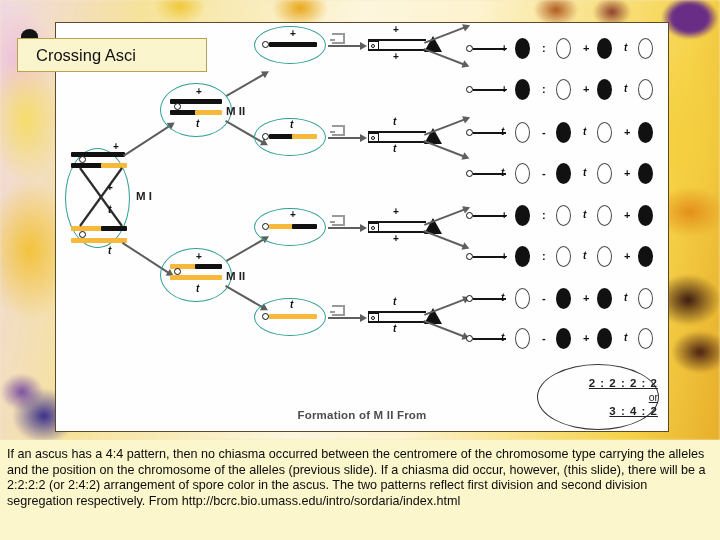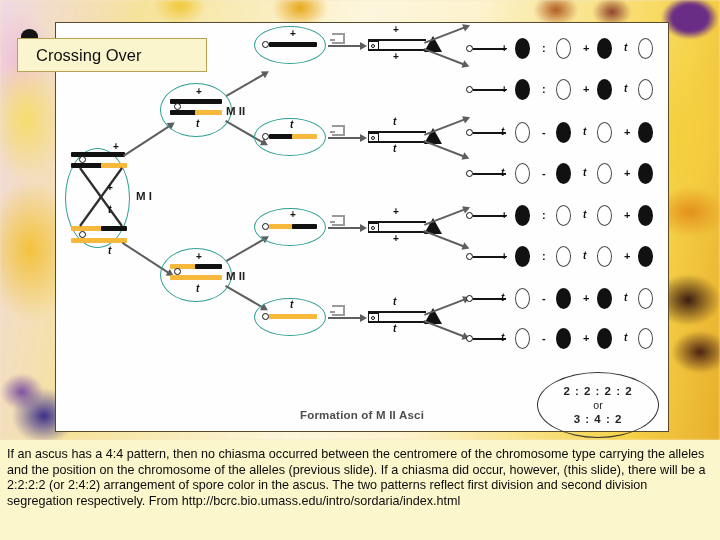--- a/index.html
+++ b/index.html
@@ -95,34 +95,34 @@
   .dbl .bdot{position:absolute;left:2.5px;top:6.5px;width:4px;height:4px;border:1.4px solid #151515;border-radius:50%;box-sizing:border-box;}
 
   .tri{position:absolute;width:0;height:0;border-left:9px solid transparent;border-right:9px solid transparent;border-bottom:16px solid #111;}
 
   .sp-f{position:absolute;width:15px;height:21px;background:#111;border-radius:50%;}
   .sp-o{position:absolute;width:15px;height:21px;border:1.6px solid #4a4a4a;border-radius:50%;box-sizing:border-box;background:#fff;}
   .sep{position:absolute;font-size:11px;font-weight:bold;color:#111;}
   .sep-i{position:absolute;font-size:10px;font-style:italic;font-weight:bold;color:#111;}
 
   #ratio-ell{
-    position:absolute;left:537px;top:372px;width:122px;height:66px;
+    position:absolute;left:537px;top:364px;width:122px;height:66px;
     border:1.5px solid #333;border-radius:50%;box-sizing:border-box;
-    display:flex;flex-direction:column;align-items:center;justify-content:center;
-    font-size:11.5px;color:#222;line-height:14px;letter-spacing:1px;font-weight:bold;
+    display:flex;flex-direction:column;align-items:flex-end;justify-content:center;
+    font-size:11.5px;color:#222;line-height:14px;letter-spacing:1px;font-weight:bold;text-decoration:underline;
   }
   #ratio-ell .or{font-size:10.5px;font-weight:normal;letter-spacing:0;}
 </style>
 </head>
 <body>
 
 <div id="bg"></div>
 
 <div id="panel">
-  <div id="panel-caption">Formation of M II Asci</div>
+  <div id="panel-caption">Formation of M II From</div>
 </div>
 
 <div id="blob"></div>
 
 <div id="diagram-layer" class="dg" style="left:0;top:0;width:720px;height:440px;">
 
   <div class="ellipse" style="left:65px;top:148px;width:65px;height:100px;"></div>
   <div class="bar-blk" style="left:71px;top:152px;width:54px;"></div>
   <div class="bar-blk" style="left:71px;top:163px;width:31px;"></div>
   <div class="bar-org" style="left:101px;top:163px;width:26px;"></div>
@@ -397,18 +397,18 @@
     </div>
 
   <div id="ratio-ell">
     <span>2 : 2 : 2 : 2</span>
     <span class="or">or</span>
     <span>3 : 4 : 2</span>
   </div>
 </div>
 
 <div id="title-plate">
-  <span>Crossing Over</span>
+  <span>Crossing Asci</span>
 </div>
 
 <div id="caption-strip">
   <p>If an ascus has a 4:4 pattern, then no chiasma occurred between the centromere of the chromosome type carrying the alleles and the position on the chromosome of the alleles (previous slide). If a chiasma did occur, however, (this slide), there will be a 2:2:2:2 (or 2:4:2) arrangement of spore color in the ascus. The two patterns reflect first division and second division segregation respectively. From   http://bcrc.bio.umass.edu/intro/sordaria/index.html</p>
 </div>
 
 </body></html>

